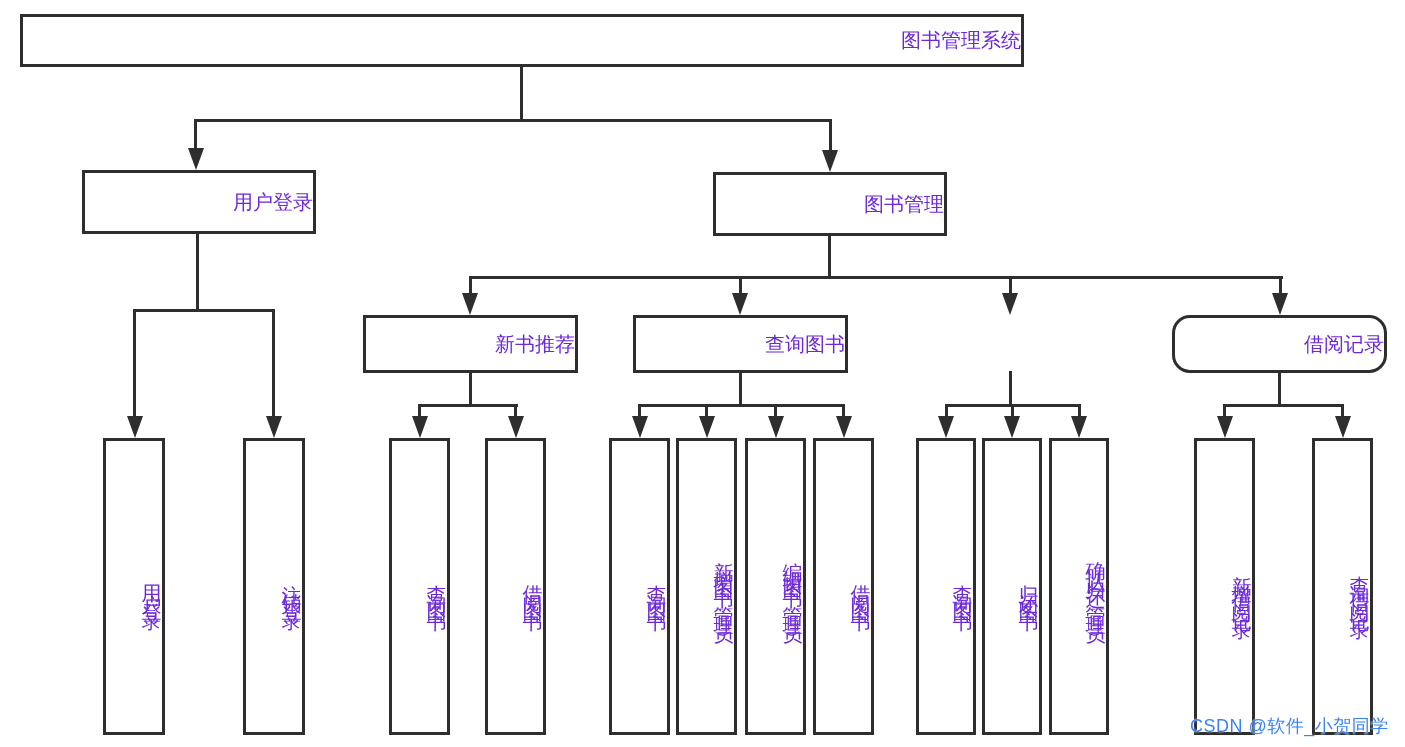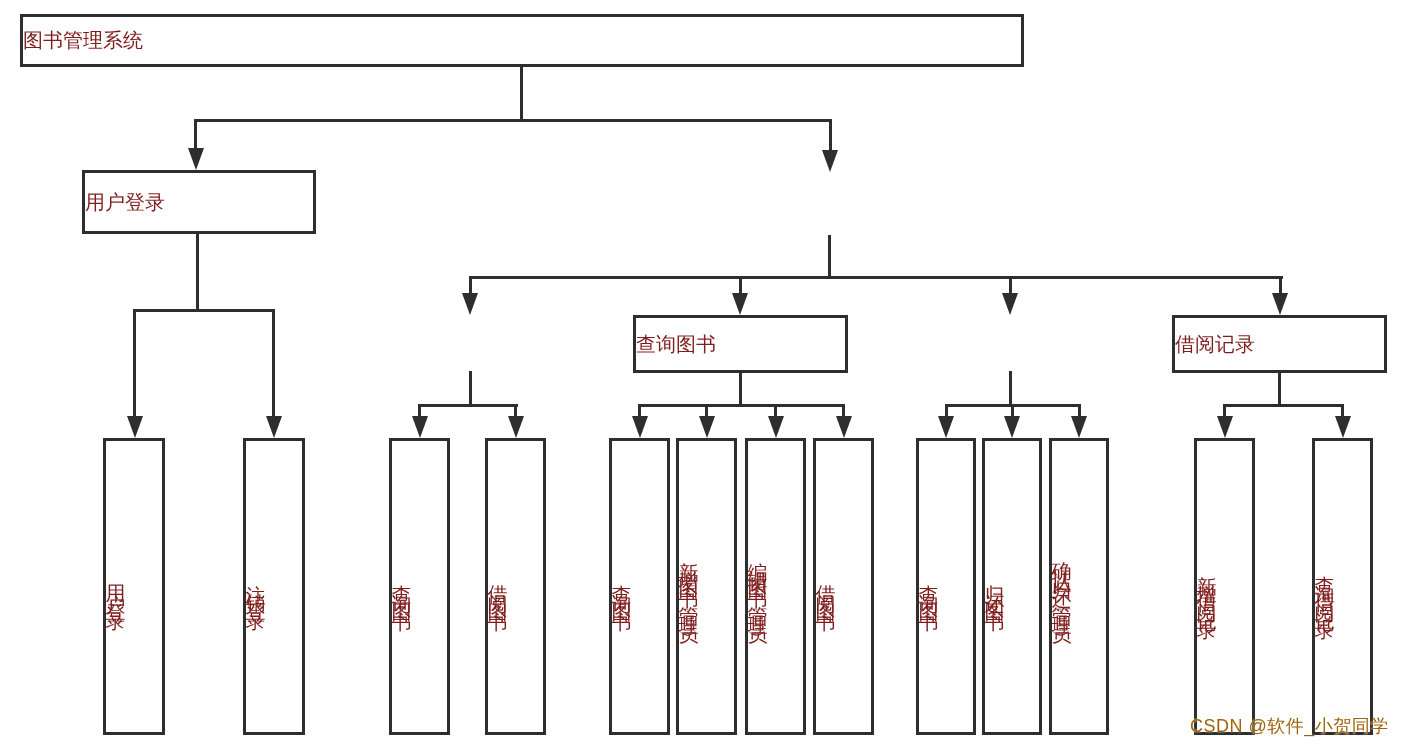--- a/index.html
+++ b/index.html
@@ -15,22 +15,22 @@
     background: #ffffff;
     overflow: hidden;
   }
   .box {
     position: absolute;
     background: #ffffff;
     border: 3px solid #2e2e2e;
     box-sizing: border-box;
     display: flex;
     align-items: center;
-    justify-content: flex-start;
-    color: #7f1d1d;
+    justify-content: flex-end;
+    color: #6d28d9;
     font-size: 20px;
     white-space: nowrap;
   }
   .vlabel {
     writing-mode: vertical-rl;
     text-orientation: mixed;
     letter-spacing: 9px;
     line-height: 1;
   }
   .hline {
@@ -49,21 +49,21 @@
     height: 0;
     border-left: 8px solid transparent;
     border-right: 8px solid transparent;
     border-top: 22px solid #2e2e2e;
   }
   .watermark {
     position: absolute;
     left: 1190px;
     top: 714px;
     font-size: 18px;
-    color: #a16207;
+    color: #3b82f6;
     letter-spacing: 0.5px;
     text-shadow: 0 0 2px #ffffff;
     z-index: 5;
     white-space: nowrap;
   }
 </style>
 </head>
 <body>
 
 <div id="stage">
@@ -75,43 +75,49 @@
   <div class="vline" style="left:520px; top:66px; height:56px;"></div>
   <div class="hline" style="left:195px; top:119px; width:637px;"></div>
   <div class="vline" style="left:194px; top:119px; height:31px;"></div>
   <div class="arrow" style="left:188px; top:148px;"></div>
   <div class="vline" style="left:829px; top:119px; height:33px;"></div>
   <div class="arrow" style="left:822px; top:150px;"></div>
 
   <div class="box" style="left:82px; top:170px; width:234px; height:64px;">
     <span>用户登录</span>
   </div>
+  <div class="box" style="left:713px; top:172px; width:234px; height:64px;">
+    <span>图书管理</span>
+  </div>
 
   <div class="vline" style="left:196px; top:233px; height:79px;"></div>
   <div class="hline" style="left:133px; top:309px; width:142px;"></div>
   <div class="vline" style="left:133px; top:309px; height:110px;"></div>
   <div class="arrow" style="left:127px; top:416px;"></div>
   <div class="vline" style="left:272px; top:309px; height:110px;"></div>
   <div class="arrow" style="left:266px; top:416px;"></div>
 
   <div class="vline" style="left:828px; top:235px; height:44px;"></div>
   <div class="hline" style="left:469px; top:276px; width:814px;"></div>
   <div class="vline" style="left:469px; top:276px; height:20px;"></div>
   <div class="arrow" style="left:462px; top:293px;"></div>
   <div class="vline" style="left:739px; top:276px; height:20px;"></div>
   <div class="arrow" style="left:732px; top:293px;"></div>
   <div class="vline" style="left:1009px; top:276px; height:20px;"></div>
   <div class="arrow" style="left:1002px; top:293px;"></div>
   <div class="vline" style="left:1279px; top:276px; height:20px;"></div>
   <div class="arrow" style="left:1272px; top:293px;"></div>
 
+  <div class="box" style="left:363px; top:315px; width:215px; height:58px;">
+    <span>新书推荐</span>
+  </div>
   <div class="box" style="left:633px; top:315px; width:215px; height:58px;">
     <span>查询图书</span>
   </div>
-  <div class="box" style="left:1172px; top:315px; width:215px; height:58px;">
+  <div class="box" style="left:1172px; top:315px; width:215px; height:58px;border-radius:18px;">
     <span>借阅记录</span>
   </div>
 
   <div class="vline" style="left:469px; top:371px; height:36px;"></div>
   <div class="hline" style="left:418px; top:404px; width:100px;"></div>
   <div class="vline" style="left:418px; top:404px; height:15px;"></div>
   <div class="arrow" style="left:412px; top:416px;"></div>
   <div class="vline" style="left:514px; top:404px; height:15px;"></div>
   <div class="arrow" style="left:508px; top:416px;"></div>
 

